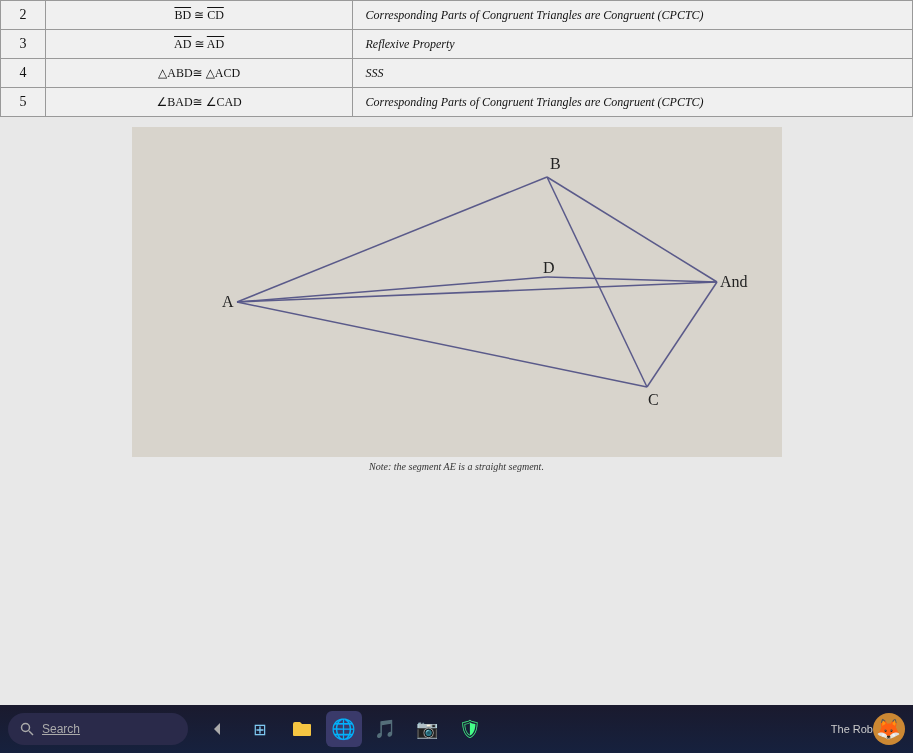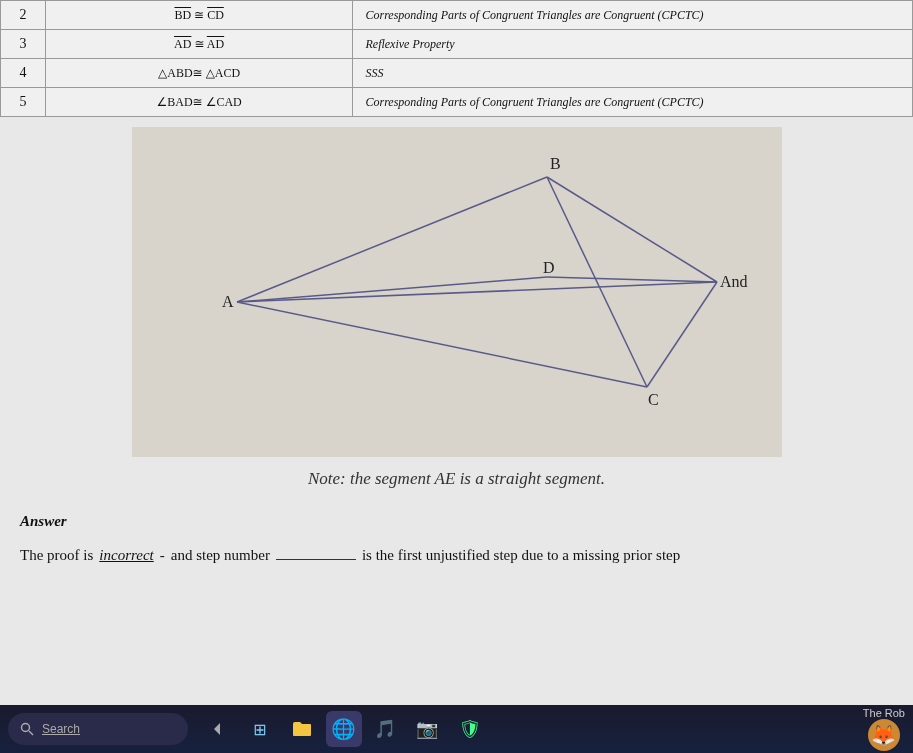--- a/index.html
+++ b/index.html
@@ -66,24 +66,24 @@
       justify-content: center;
     }
 
     .figure-svg {
       width: 600px;
       height: 300px;
     }
 
     .note-text {
       text-align: center;
-      font-size: 17px;
+      font-size: 10px;
       color: #333;
       font-style: italic;
-      margin-top: 12px;
+      margin-top: 4px;
     }
 
     
     .answer-section {
       padding: 20px 20px 10px 20px;
     }
 
     .answer-label {
       font-size: 15px;
       font-weight: bold;
@@ -160,21 +160,20 @@
     }
 
     .tb-icon.active {
       background: #3a3a6a;
     }
 
     .taskbar-right {
       margin-left: auto;
       display: flex;
       align-items: center;
-      flex-direction: column;
     }
 
     .tb-right-icon {
       width: 32px;
       height: 32px;
       border-radius: 4px;
       display: flex;
       align-items: center;
       justify-content: center;
       font-size: 16px;
@@ -261,31 +260,20 @@
         <text x="65" y="160" font-size="16" font-family="Times New Roman" fill="#222">A</text>
         <text x="393" y="22" font-size="16" font-family="Times New Roman" fill="#222">B</text>
         <text x="386" y="126" font-size="16" font-family="Times New Roman" fill="#222">D</text>
         <text x="491" y="258" font-size="16" font-family="Times New Roman" fill="#222">C</text>
         <text x="563" y="140" font-size="16" font-family="Times New Roman" fill="#222">And</text>
       </svg>
     </div>
     <div class="note-text">Note: the segment AE is a straight segment.</div>
   </div>
 
-  <div class="answer-section">
-    <div class="answer-label">Answer</div>
-    <div class="answer-line">
-      <span>The proof is</span>
-      <span style="font-style:italic; text-decoration:underline;">incorrect</span>
-      <span>-</span>
-      <span>and step number</span>
-      <span class="answer-blank"></span>
-      <span>is the first unjustified step due to a  missing prior step</span>
-    </div>
-  </div>
 
 </div>
 
 <div class="taskbar">
   <div class="taskbar-search">
     <svg width="14" height="14" viewBox="0 0 14 14">
       <circle cx="5.5" cy="5.5" r="4" stroke="#aaa" stroke-width="1.5" fill="none"></circle>
       <line x1="9" y1="9" x2="13" y2="13" stroke="#aaa" stroke-width="1.5"></line>
     </svg>
     <span class="taskbar-search-text">Search</span>

